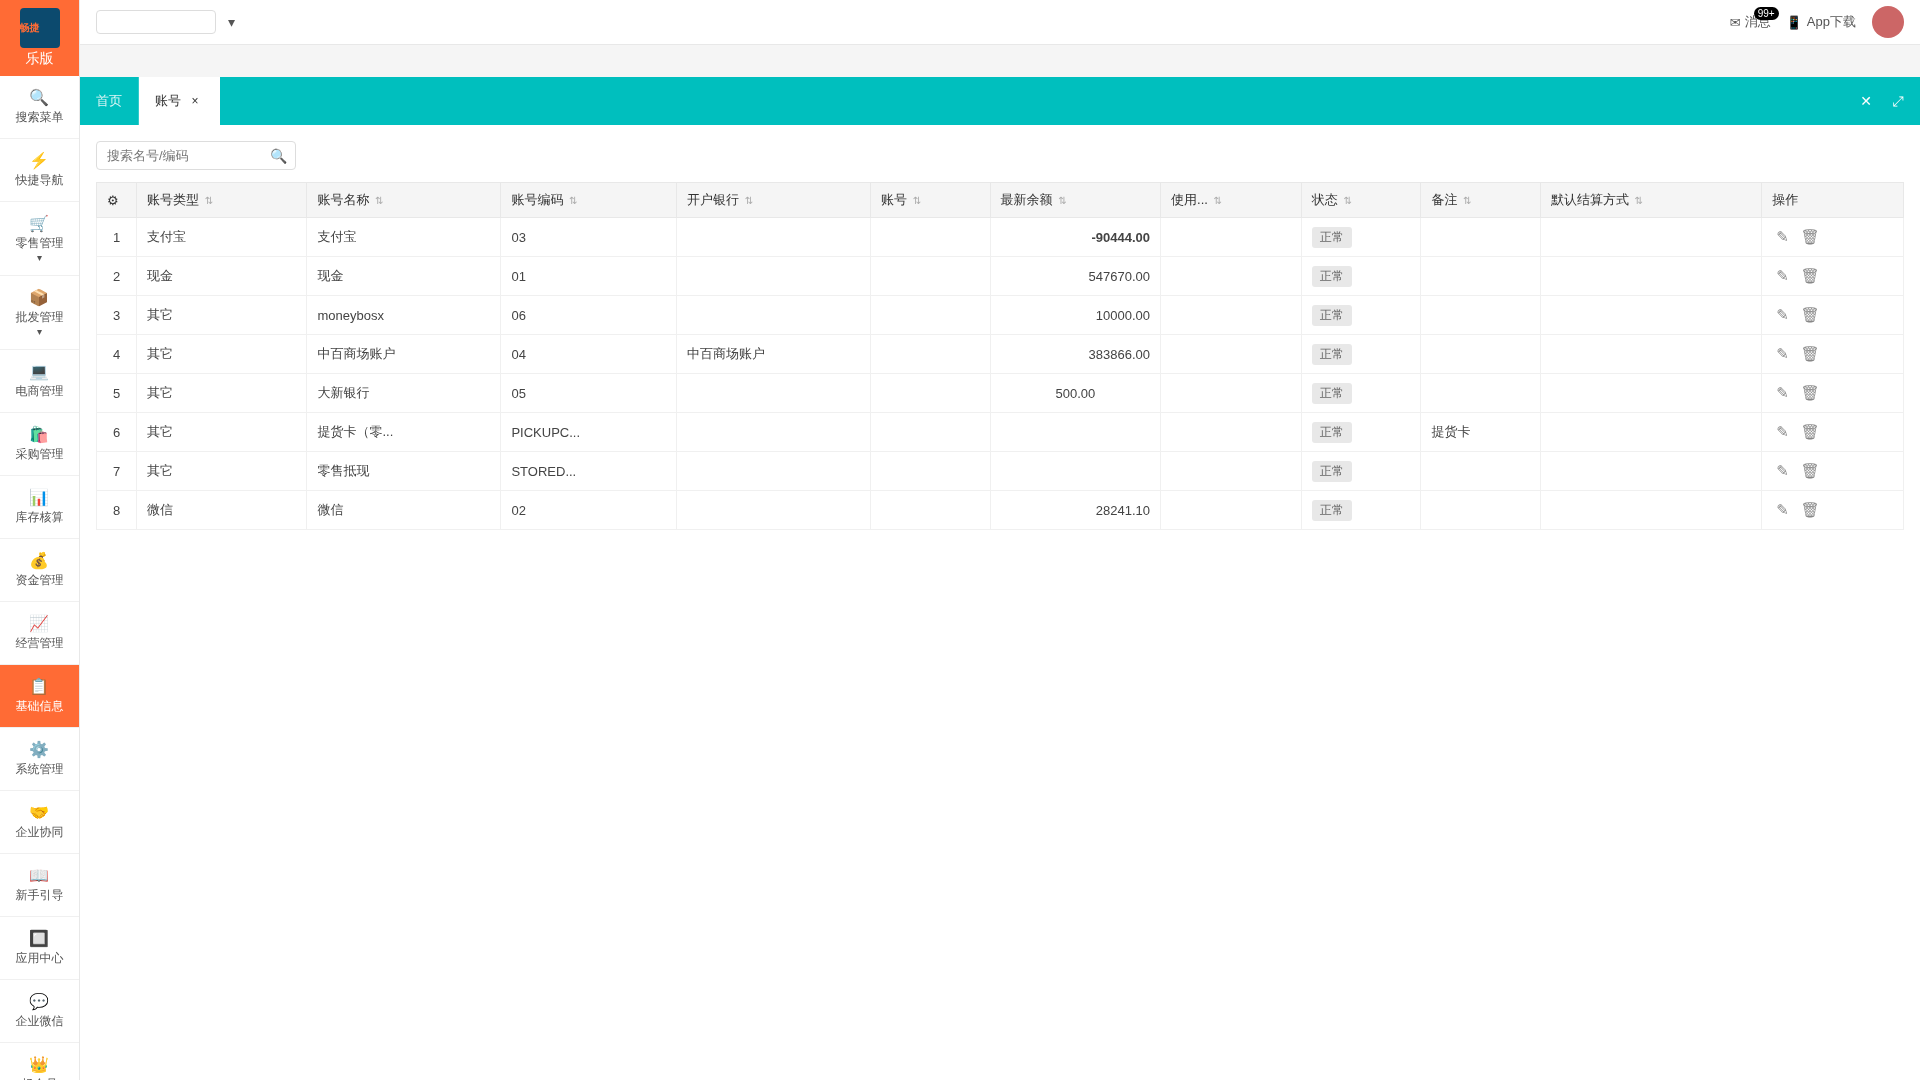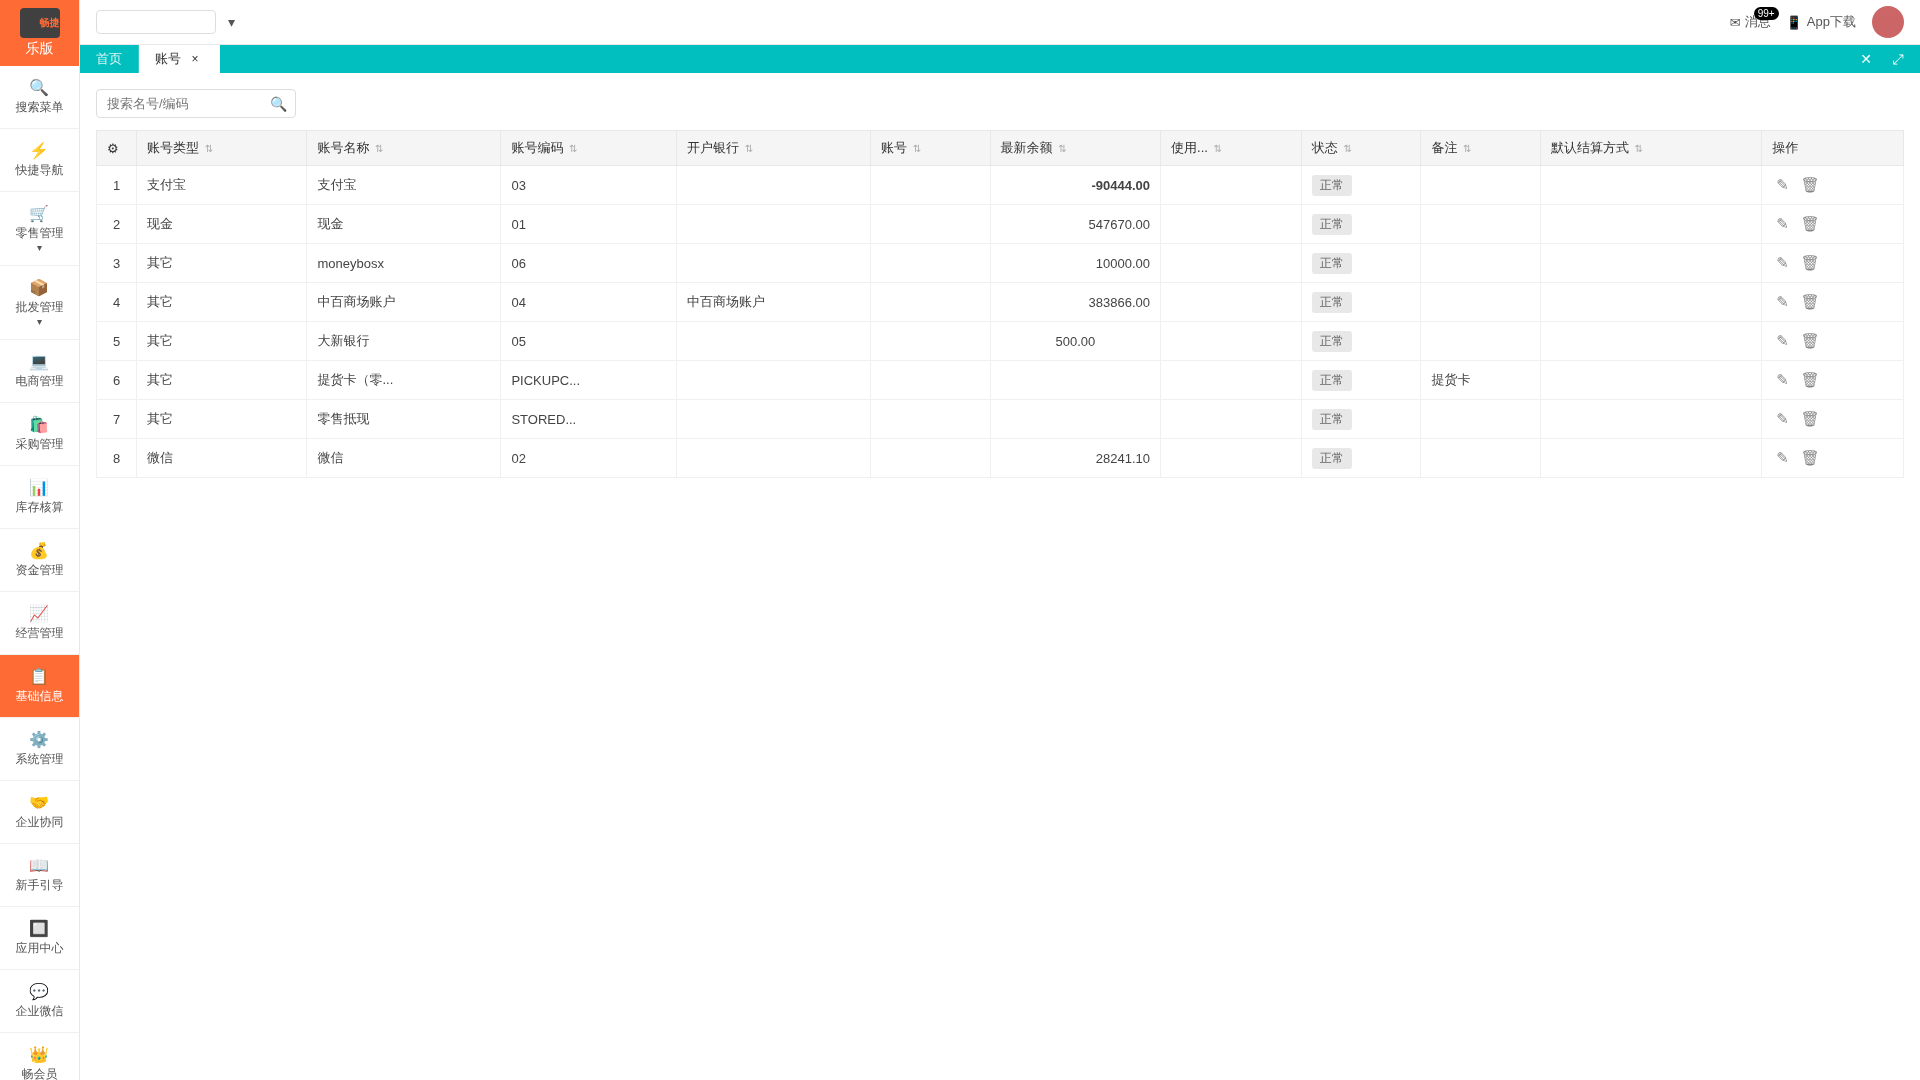--- a/index.html
+++ b/index.html
@@ -21,26 +21,26 @@
       background: #ff6b35;
       padding: 8px 4px;
       display: flex;
       flex-direction: column;
       align-items: center;
       color: #fff;
       font-size: 11px;
     }
     .logo-icon {
       width: 40px;
-      height: 30px;
-      background: #404040;
-      border-radius: 4px;
-      display: flex;
-      align-items: center;
-      justify-content: flex-end;
+      height: 40px;
+      background: #0c4a6e;
+      border-radius: 4px;
+      display: flex;
+      align-items: center;
+      justify-content: flex-start;
       margin-bottom: 2px;
     }
     .logo-icon span { color: #ff6b35; font-weight: bold; font-size: 10px; }
     .logo-text { color: #fff; font-size: 14px; font-family: Liberation Serif, serif; }
     .nav-item {
       width: 100%;
       padding: 12px 4px;
       display: flex;
       flex-direction: column;
       align-items: center;
@@ -110,26 +110,27 @@
     .avatar {
       width: 32px;
       height: 32px;
       border-radius: 50%;
       background: #cc6666;
       overflow: hidden;
     }
 
     
     .tab-bar {
-      height: 28px;
+      height: 48px;
       background: #00bfbe;
       display: flex;
       align-items: center;
       padding: 0 0;
       flex-shrink: 0;
+      margin-top: 32px;
     }
     .tab-item {
       height: 100%;
       padding: 0 16px;
       display: flex;
       align-items: center;
       cursor: pointer;
       font-size: 13px;
       color: rgba(255,255,255,0.85);
       gap: 6px;

